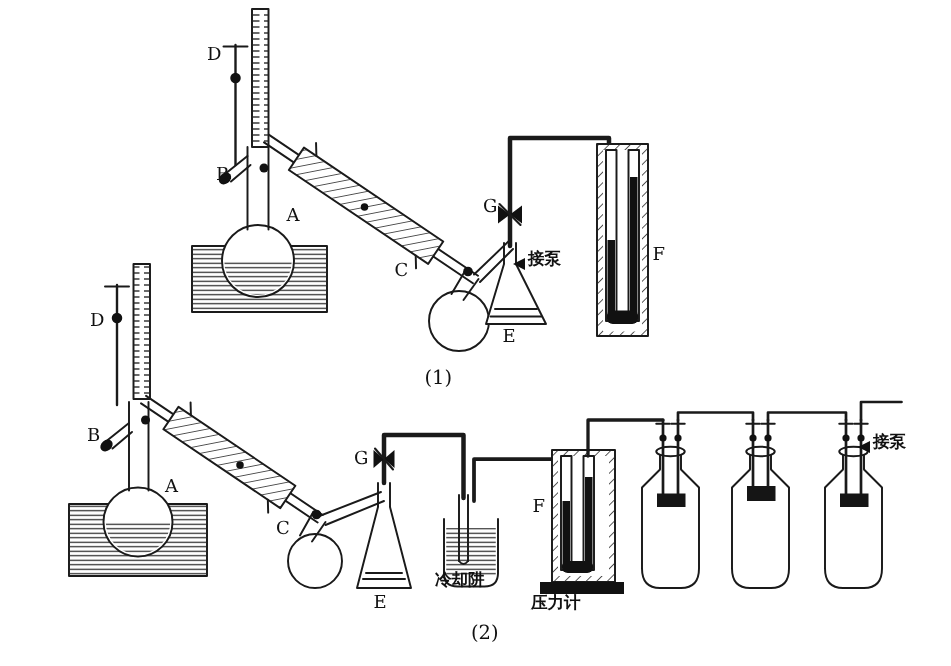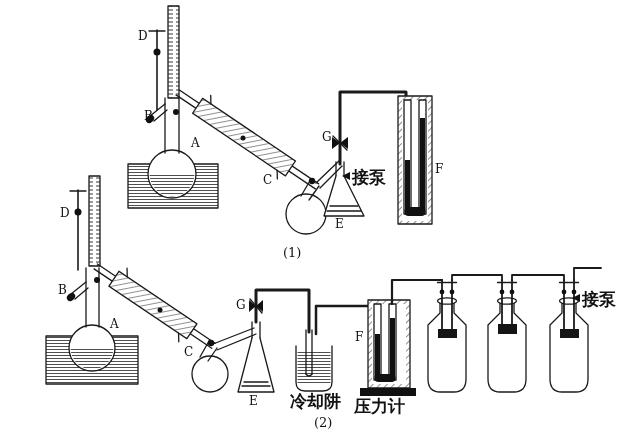--- a/index.html
+++ b/index.html
@@ -2,21 +2,21 @@
 <html><head>
 <meta charset="utf-8">
 <style>
   *{margin:0;padding:0;box-sizing:border-box}
   html,body{background:#ffffff}
   .stage{position:relative;width:634px;height:444px;background:#fff;overflow:hidden;
          font-family:"DejaVu Sans",sans-serif}
   .stage svg{position:absolute;left:0;top:0}
   .lbl{position:absolute;color:#111;font-size:12px;line-height:1;
        font-family:"DejaVu Serif",serif;white-space:nowrap}
-  .cjk{font-family:Liberation Sans, sans-serif;font-size:17px;font-weight:bold}
+  .cjk{font-family:Liberation Mono, monospace;font-size:11px;font-weight:bold}
   .cap{font-size:13px;font-family:"DejaVu Serif",serif}
   .bottle-label{position:absolute;background:#151515;color:#fff;
        writing-mode:vertical-rl;text-orientation:upright;
        font-size:11px;line-height:1.15;padding:3px 3px;letter-spacing:1px;
        font-family:"DejaVu Sans",sans-serif;white-space:nowrap}
 </style>
 </head>
 <body>
 
 <div class="stage">
@@ -273,21 +273,21 @@
 <div class="lbl cjk" style="left:352px;top:169px">接泵</div>
 <div class="lbl cap" style="left:283px;top:246px">(1)</div>
 
 <div class="lbl" style="left:60px;top:207px">D</div>
 <div class="lbl" style="left:58px;top:284px">B</div>
 <div class="lbl" style="left:110px;top:318px">A</div>
 <div class="lbl" style="left:184px;top:346px">C</div>
 <div class="lbl" style="left:236px;top:299px">G</div>
 <div class="lbl" style="left:249px;top:395px">E</div>
 <div class="lbl" style="left:355px;top:331px">F</div>
-<div class="lbl cjk" style="left:290px;top:393px">冷却阱</div>
+<div class="lbl cjk" style="left:290px;top:383px">冷却阱</div>
 <div class="lbl cjk" style="left:354px;top:398px">压力计</div>
 <div class="lbl cjk" style="left:582px;top:291px">接泵</div>
 <div class="lbl cap" style="left:314px;top:416px">(2)</div>
 
 <div class="bottle-label" style="left:438px;top:329px">氯化钙</div>
 <div class="bottle-label" style="left:498px;top:324px">氢氧化钠</div>
 <div class="bottle-label" style="left:560px;top:329px">石蜡片</div>
 
 </div>
 

